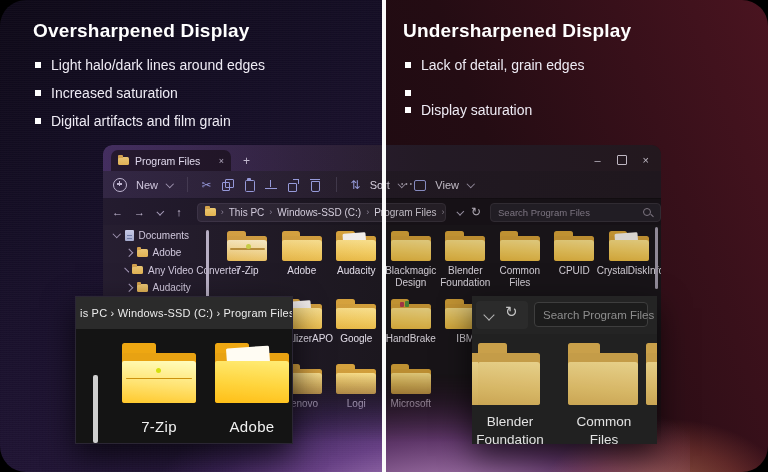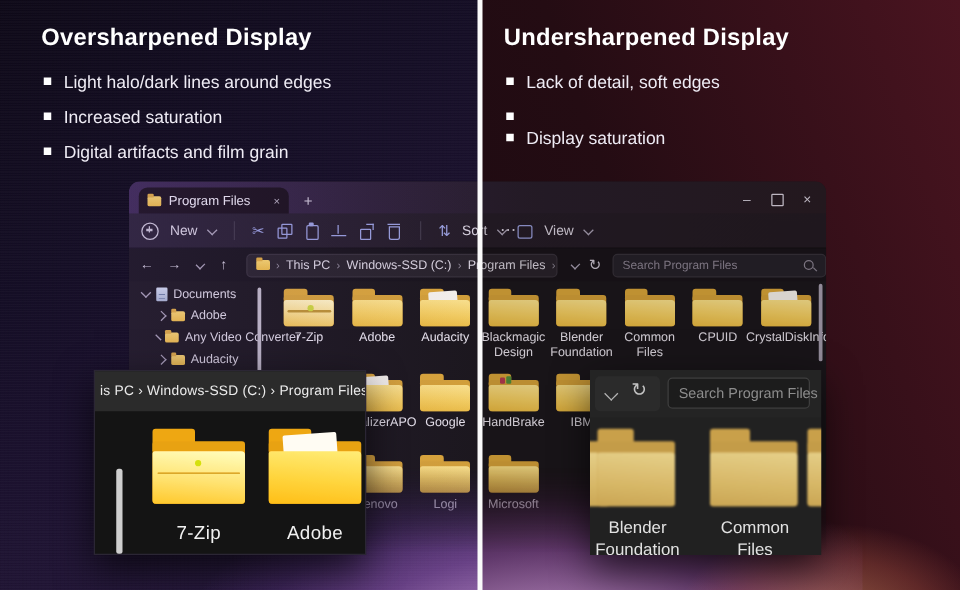--- a/index.html
+++ b/index.html
@@ -1,17 +1,17 @@
 <!DOCTYPE html>
 <html><head>
 <meta charset="utf-8">
 <style>
   html,body{margin:0;padding:0;background:#000;}
   .stage{position:relative;width:768px;height:472px;overflow:hidden;
-         font-family:"Liberation Sans",sans-serif;-webkit-font-smoothing:antialiased;}
+         font-family:"Liberation Sans",sans-serif;border-radius:26px;-webkit-font-smoothing:antialiased;}
 
   
   .bg-left{position:absolute;left:0;top:0;width:384px;height:472px;z-index:0;
     background:linear-gradient(150deg,#0e0918 0%,#150e26 35%,#201434 70%,#2b1a42 100%);}
   .bg-right{position:absolute;left:384px;top:0;width:384px;height:472px;z-index:0;
     background:linear-gradient(250deg,#4a1420 0%,#38101a 28%,#240c13 60%,#1c0a11 100%);}
   .grain{position:absolute;left:0;top:0;width:384px;height:472px;z-index:1;pointer-events:none;
     background:repeating-linear-gradient(0deg,rgba(255,255,255,.018) 0 1px,transparent 1px 2px),
                repeating-linear-gradient(90deg,rgba(0,0,0,.03) 0 1px,transparent 1px 3px);}
   .glow1{position:absolute;left:150px;top:378px;width:540px;height:230px;z-index:1;pointer-events:none;
@@ -185,21 +185,21 @@
           <span>Digital artifacts and film grain</span>
         </li>
     </ul>
   </div>
 
   <div class="tpanel r">
     <h1>Undersharpened Display</h1>
     <ul>
       <li>
           <i class="bsq"></i>
-          <span>Lack of detail, soft edges</span>
+          <span>Lack of detail, grain edges</span>
         </li>
       <li>
           <i class="bsq"></i>
         </li>
       <li>
           <i class="bsq"></i>
           <span>Display saturation</span>
         </li>
     </ul>
   </div>

